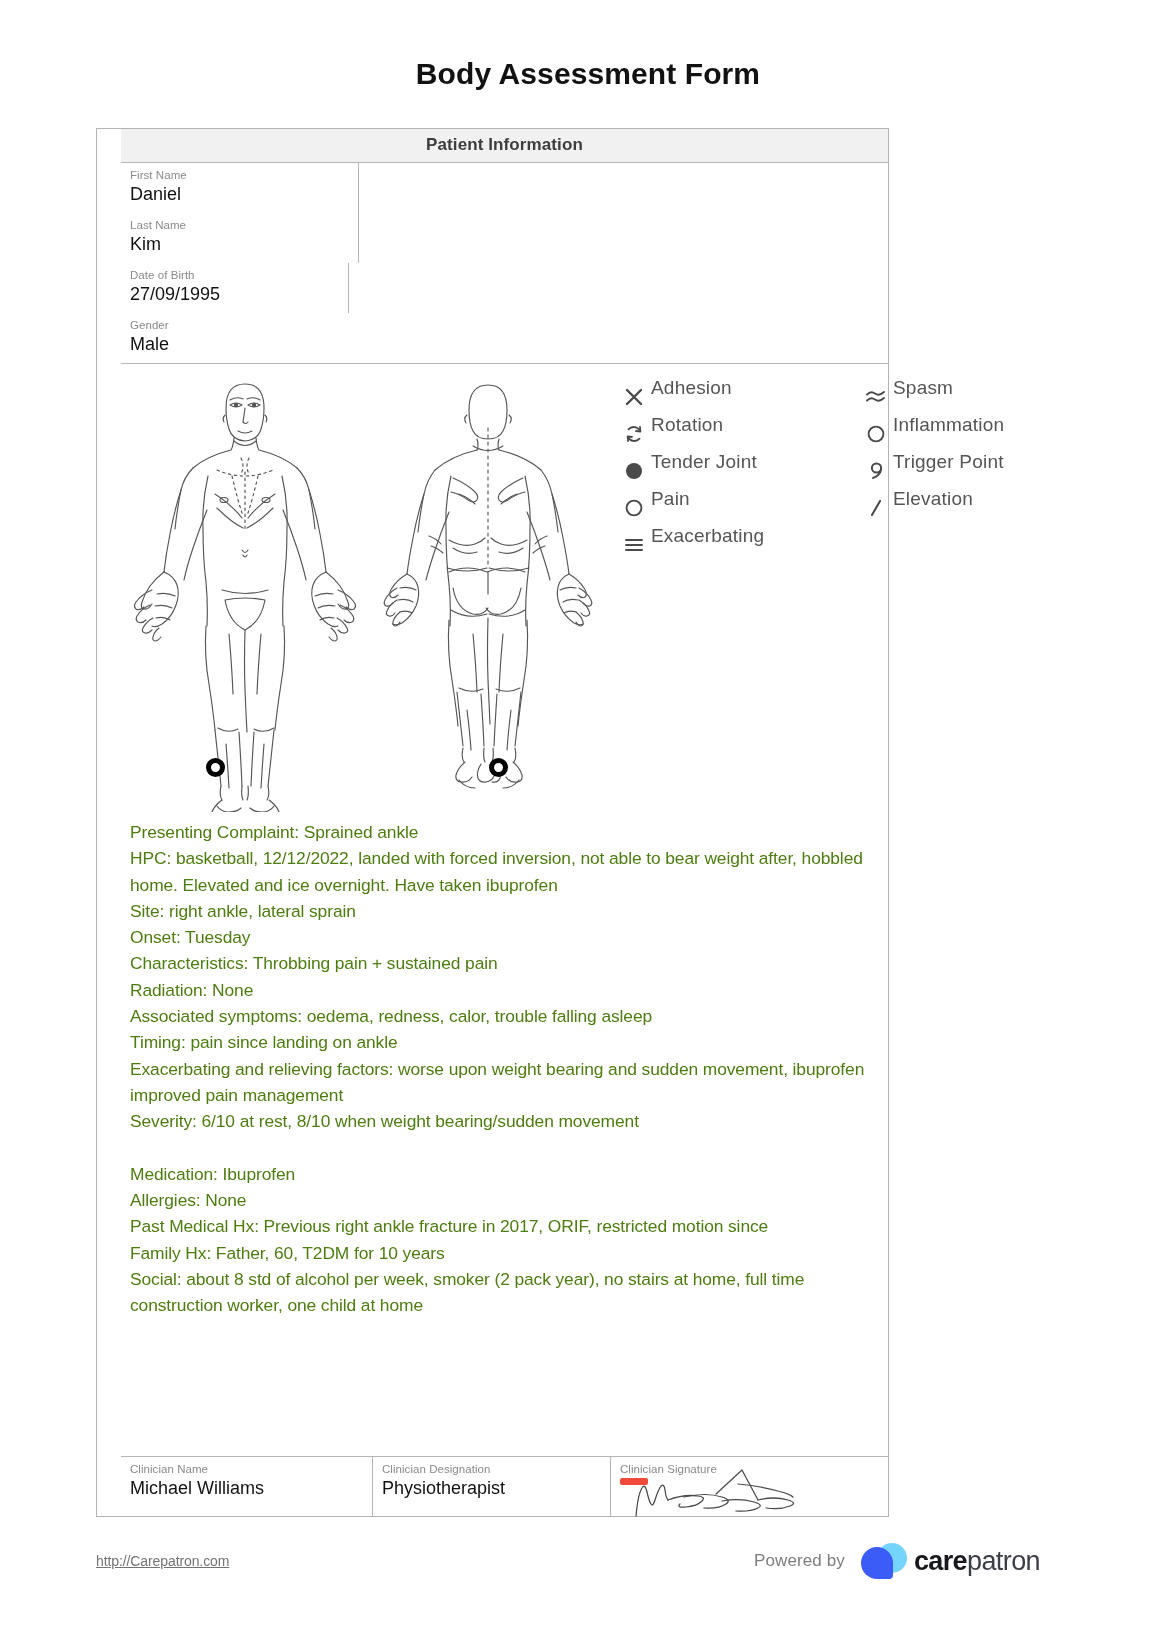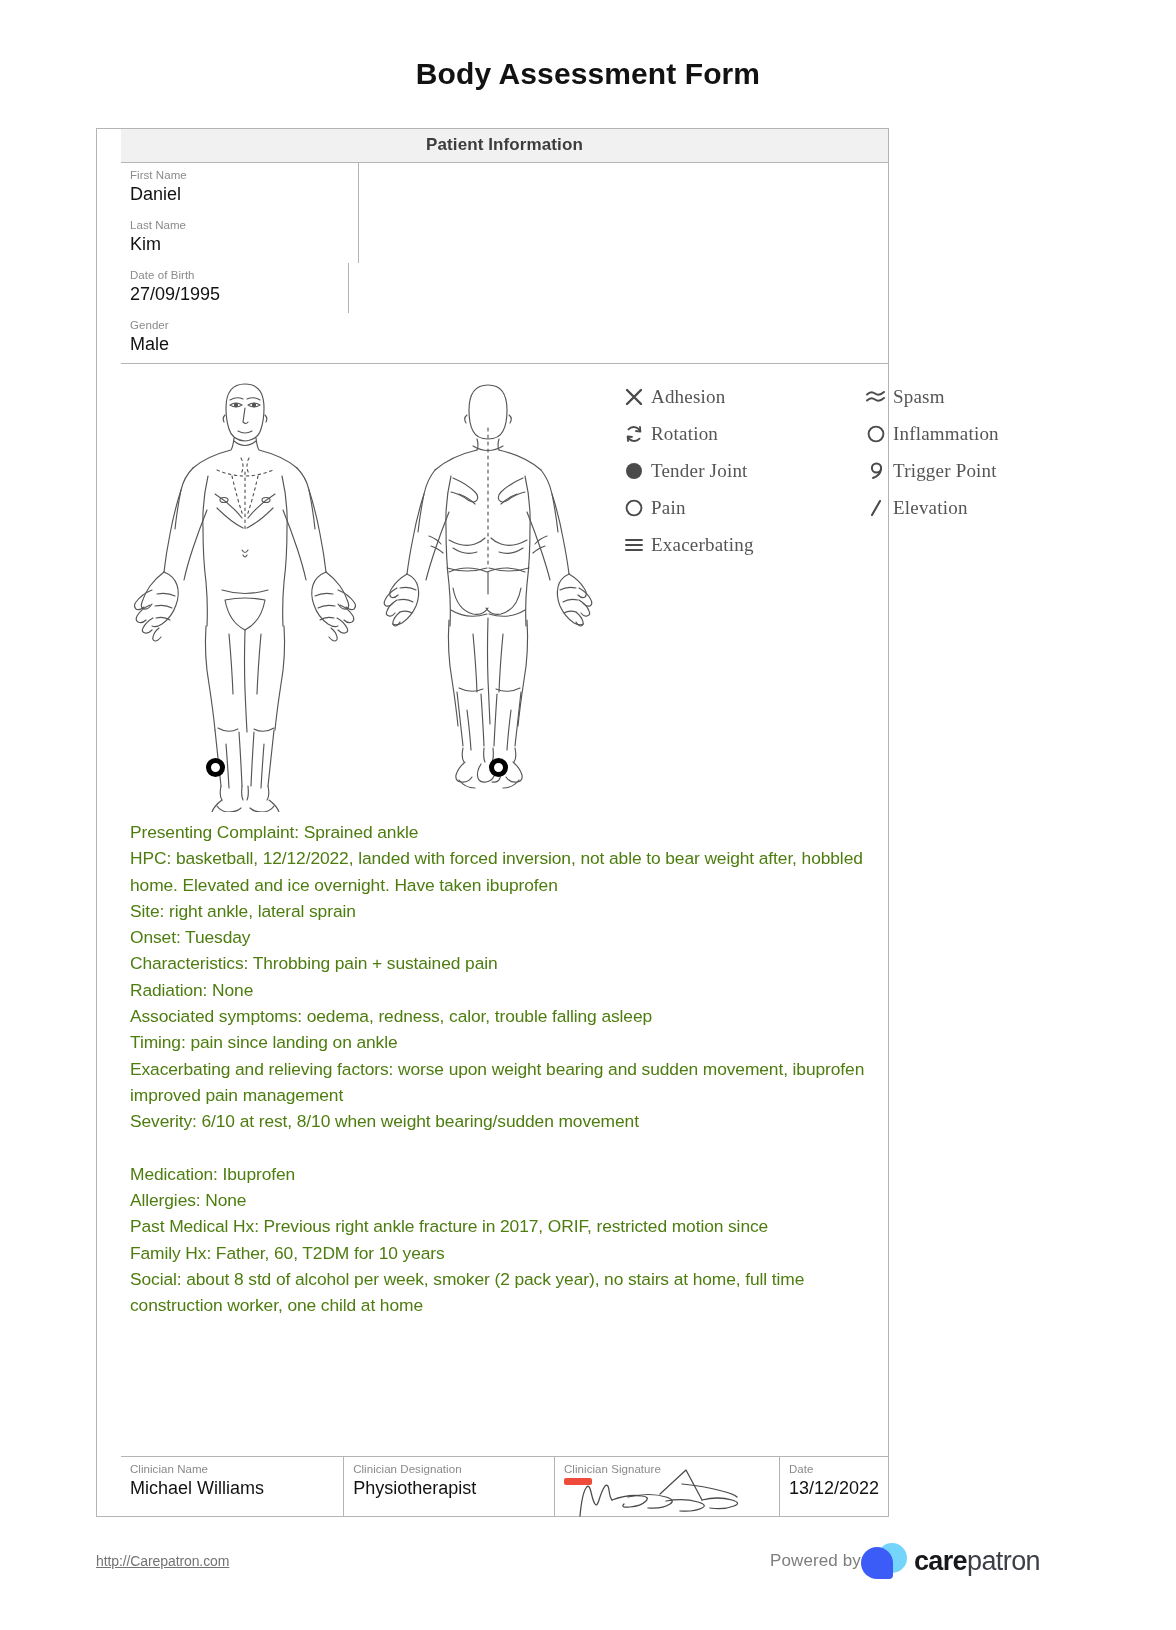--- a/index.html
+++ b/index.html
@@ -93,24 +93,22 @@
     flex:1;
     padding-left:22px;
     padding-top:6px;
     display:flex;
     gap:0;
   }
   .legend-col { width:242px; }
   .legend-col.col2 { width:auto; }
   .legend-item {
     display:flex;
-    align-items:center;
     height:37px;
     margin-bottom:0;
-    font-family:Liberation Serif, serif;
   }
   .legend-sym {
     width:34px;
     min-width:34px;
     display:flex;
     align-items:center;
     justify-content:center;
     color:#4a4a4a;
   }
   .legend-txt {
@@ -158,21 +156,21 @@
   }
   .site-link {
     font-size:14px;
     color:#737373;
     text-decoration:underline;
     letter-spacing:-.1px;
   }
   .powered {
     display:flex;
     align-items:center;
-    gap:0;
+    gap:16px;
     text-align:right;
   }
   .powered-label {
     font-size:17px;
     color:#7d7d7d;
     letter-spacing:.1px;
   }
   .brand { display:flex; align-items:center; gap:7px; }
   .brand-mark { position:relative; width:46px; height:36px; }
   .brand-mark .b1 {
@@ -513,24 +511,20 @@
               <path d="M50 36 q16-6 30-4 q8 1 4 5 q-5 5-16 6 q-10 1-6-3"></path>
               <path d="M66 33 q22-5 38 0 q10 3 4 7 q-7 5-22 4"></path>
               <path d="M104 37 q18-3 32 1 q10 3 4 6 q-8 4-22 3"></path>
               <path d="M98 30 L124 6 L140 36"></path>
               <path d="M120 20 q22 2 40 7 q12 3 15 6"></path>
               <path d="M140 36 q16-4 30 0 q10 3 2 6 q-10 4-24 2"></path>
             </g>
           </svg>
         </div>
       </div>
-      <div class="field f-date">
-        <div class="lbl">Date</div>
-        <div class="val">13/12/2022</div>
-      </div>
     </div>
 
   </div>
 
   <div class="pagefoot">
     <a class="site-link" href="#">http://Carepatron.com</a>
     <div class="powered">
       <span class="powered-label">Powered by</span>
       <span class="brand">
         <span class="brand-mark">

